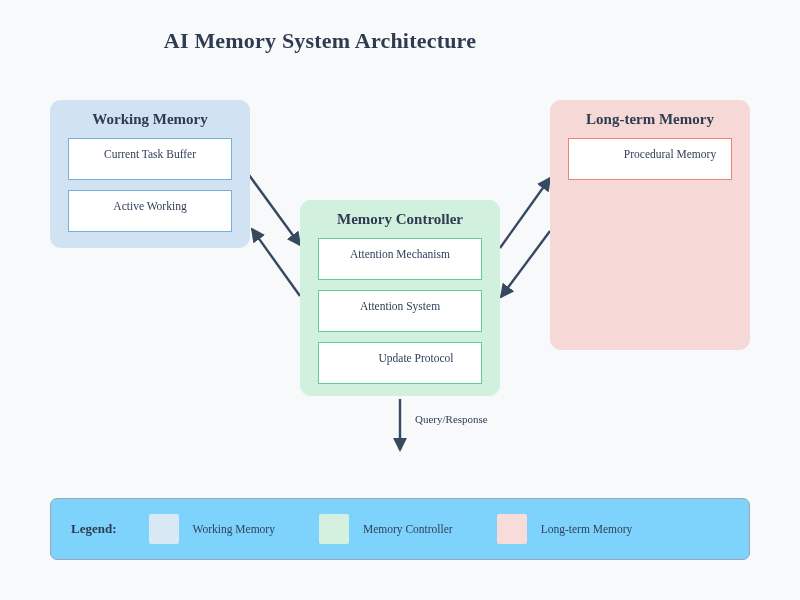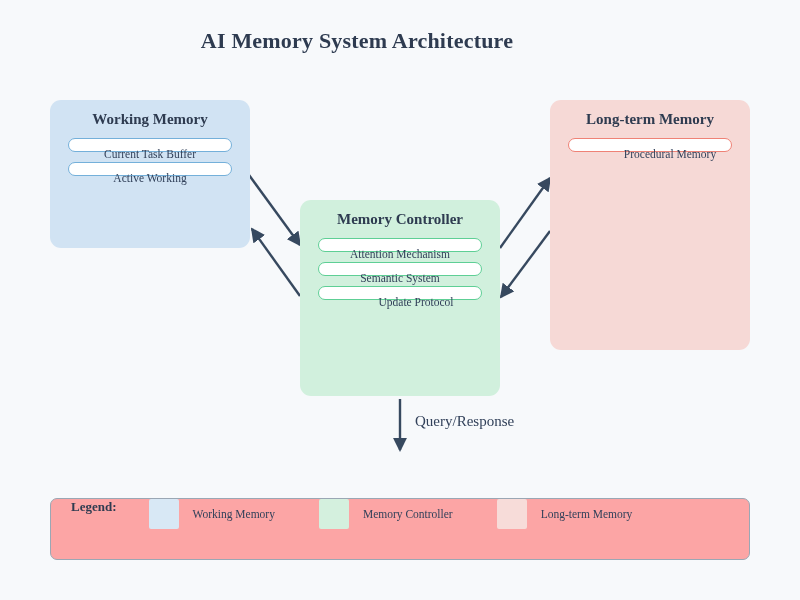--- a/index.html
+++ b/index.html
@@ -23,21 +23,20 @@
   #page-title {
     position: absolute;
     top: 28px;
     left: 0;
     width: 640px;
     text-align: center;
     font-size: 22px;
     font-weight: bold;
     color: #2e3b50;
     letter-spacing: 0.2px;
-    padding-left: 37px;
   }
 
   
   #arrow-layer {
     position: absolute;
     top: 0;
     left: 0;
     width: 800px;
     height: 600px;
     pointer-events: none;
@@ -55,22 +54,22 @@
     font-weight: bold;
     color: #2e3b50;
     margin-top: 11px;
     margin-bottom: 10px;
   }
   .group-items {
     padding: 0 18px;
   }
   .group-item {
     background: #ffffff;
-    border-radius: 13px;
-    height: 14px;
+    border-radius: 0;
+    height: 42px;
     line-height: 30px;
     text-align: center;
     font-size: 11.5px;
     color: #32415a;
     margin-bottom: 10px;
     box-sizing: border-box;
   }
 
   
   #working-memory-box {
@@ -106,38 +105,38 @@
   }
   #long-term-memory-box .group-item {
     border: 1.6px solid #ef8276;
   }
 
   
   #query-response-label {
     position: absolute;
     left: 415px;
     top: 413px;
-    font-size: 15px;
+    font-size: 11px;
     color: #32415a;
     white-space: nowrap;
   }
 
   
   #legend-box {
     position: absolute;
     left: 50px;
     top: 498px;
     width: 700px;
     height: 62px;
-    background: #fca5a5;
+    background: #7dd3fc;
     border: 1.4px solid #9aa7b4;
     border-radius: 7px;
     box-sizing: border-box;
     display: flex;
-    align-items: flex-start;
+    align-items: center;
   }
   #legend-title {
     font-size: 13px;
     font-weight: bold;
     color: #2e3b50;
     margin-left: 20px;
     margin-right: 10px;
     white-space: nowrap;
   }
   .legend-entry {
@@ -192,21 +191,21 @@
     <div class="group-items">
       <div class="group-item" style="border-color: rgb(116, 176, 218);">Current Task Buffer</div>
       <div class="group-item" style="border-color: rgb(116, 176, 218);">Active Working</div>
     </div>
   </div>
 
   <div class="group-box" id="memory-controller-box" style="background: rgb(209, 240, 221);">
     <div class="group-title">Memory Controller</div>
     <div class="group-items">
       <div class="group-item" style="border-color: rgb(94, 207, 149);">Attention Mechanism</div>
-      <div class="group-item" style="border-color: rgb(94, 207, 149);">Semantic System</div>
+      <div class="group-item" style="border-color: rgb(94, 207, 149);">Attention System</div>
       <div class="group-item" style="border-color: rgb(94, 207, 149); padding-left: 32px;">Update Protocol</div>
     </div>
   </div>
 
   <div class="group-box" id="long-term-memory-box" style="background: rgb(246, 217, 214);">
     <div class="group-title">Long-term Memory</div>
     <div class="group-items">
       <div class="group-item" style="border-color: rgb(239, 130, 118); padding-left: 40px;">Procedural Memory</div>
     </div>
   </div>

